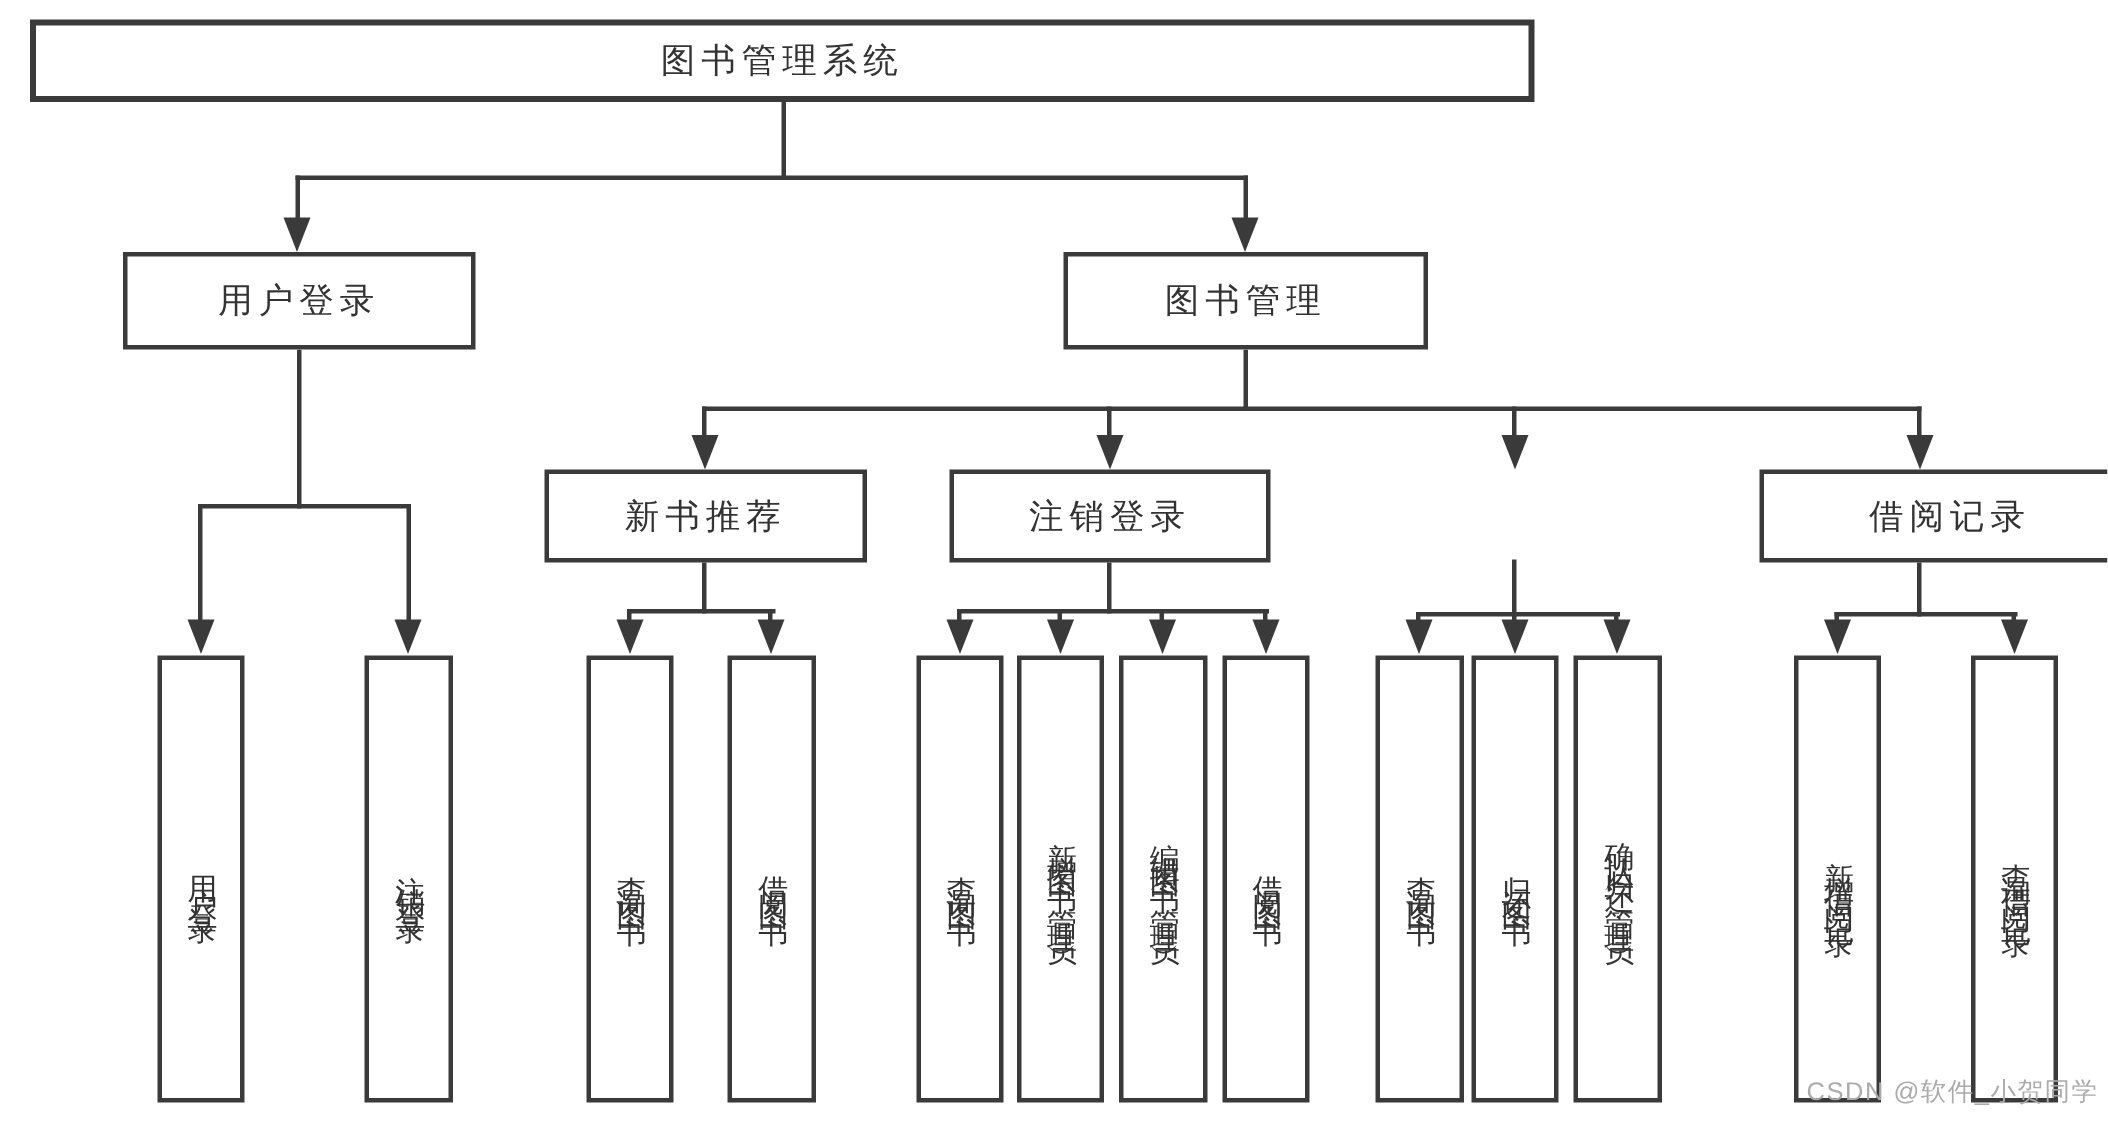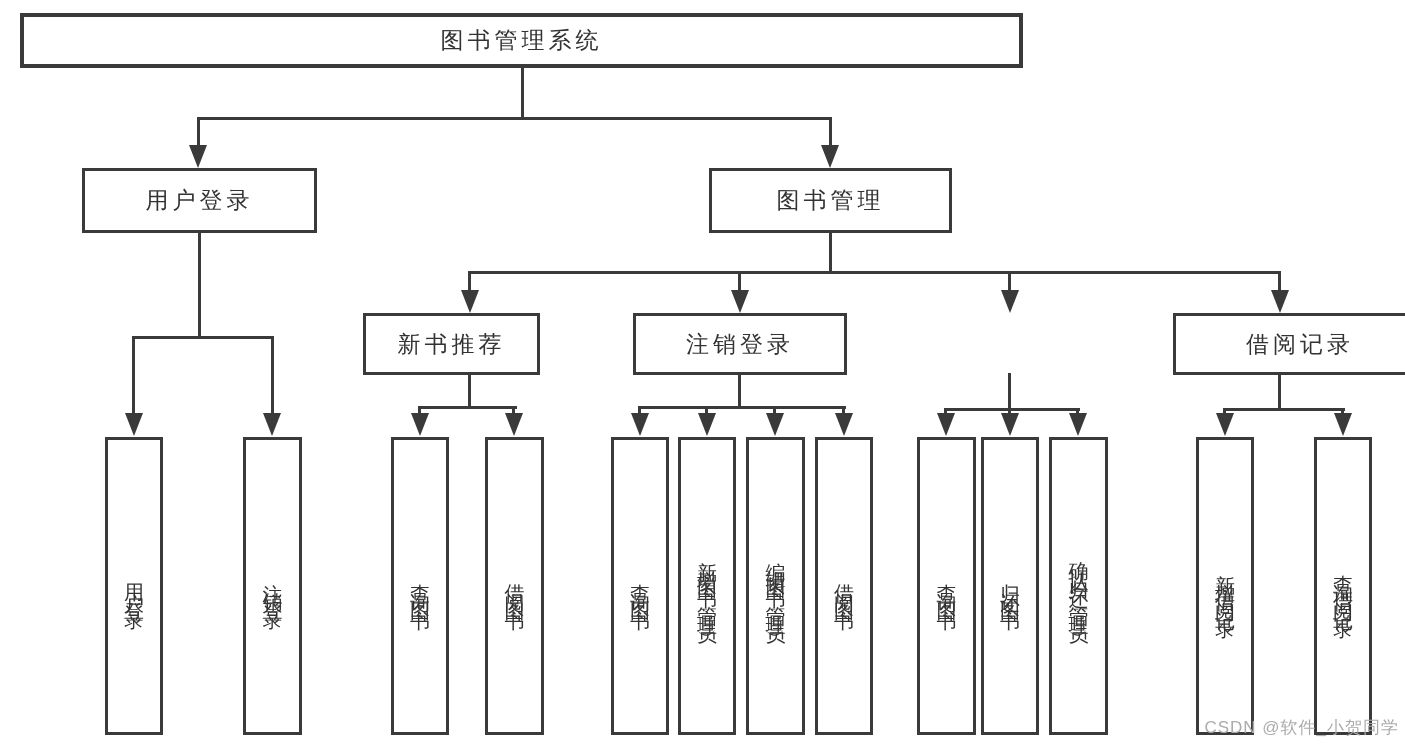--- a/index.html
+++ b/index.html
@@ -27,21 +27,21 @@
     border-top:23px solid #3a3a3a;
   }
   .watermark{
     position:absolute;right:6px;bottom:8px;font-size:17px;
     color:#ababab;letter-spacing:1px;z-index:5;white-space:nowrap;
   }
   
   #n-root   {left:20px;  top:13px;  width:1003px;height:55px;}
   #n-login  {left:82px;  top:168px; width:235px; height:65px;}
   #n-mgmt   {left:709px; top:168px; width:243px; height:65px;}
-  #n-rec    {left:363px; top:313px; width:177px; height:62px;}
+  #n-rec    {left:363px; top:313px; width:215px; height:62px;}
   #n-borrow {left:633px; top:313px; width:214px; height:62px;}
   #n-current{left:903px; top:313px; width:214px; height:62px;}
   #n-record {left:1173px;top:313px; width:254px; height:62px;}
   .leaf{top:437px;height:298px;}
   #l1 {left:105px; width:58px;}
   #l2 {left:243px; width:59px;}
   #l3 {left:391px; width:58px;}
   #l4 {left:485px; width:59px;}
   #l5 {left:611px; width:58px;}
   #l6 {left:678px; width:58px;}

